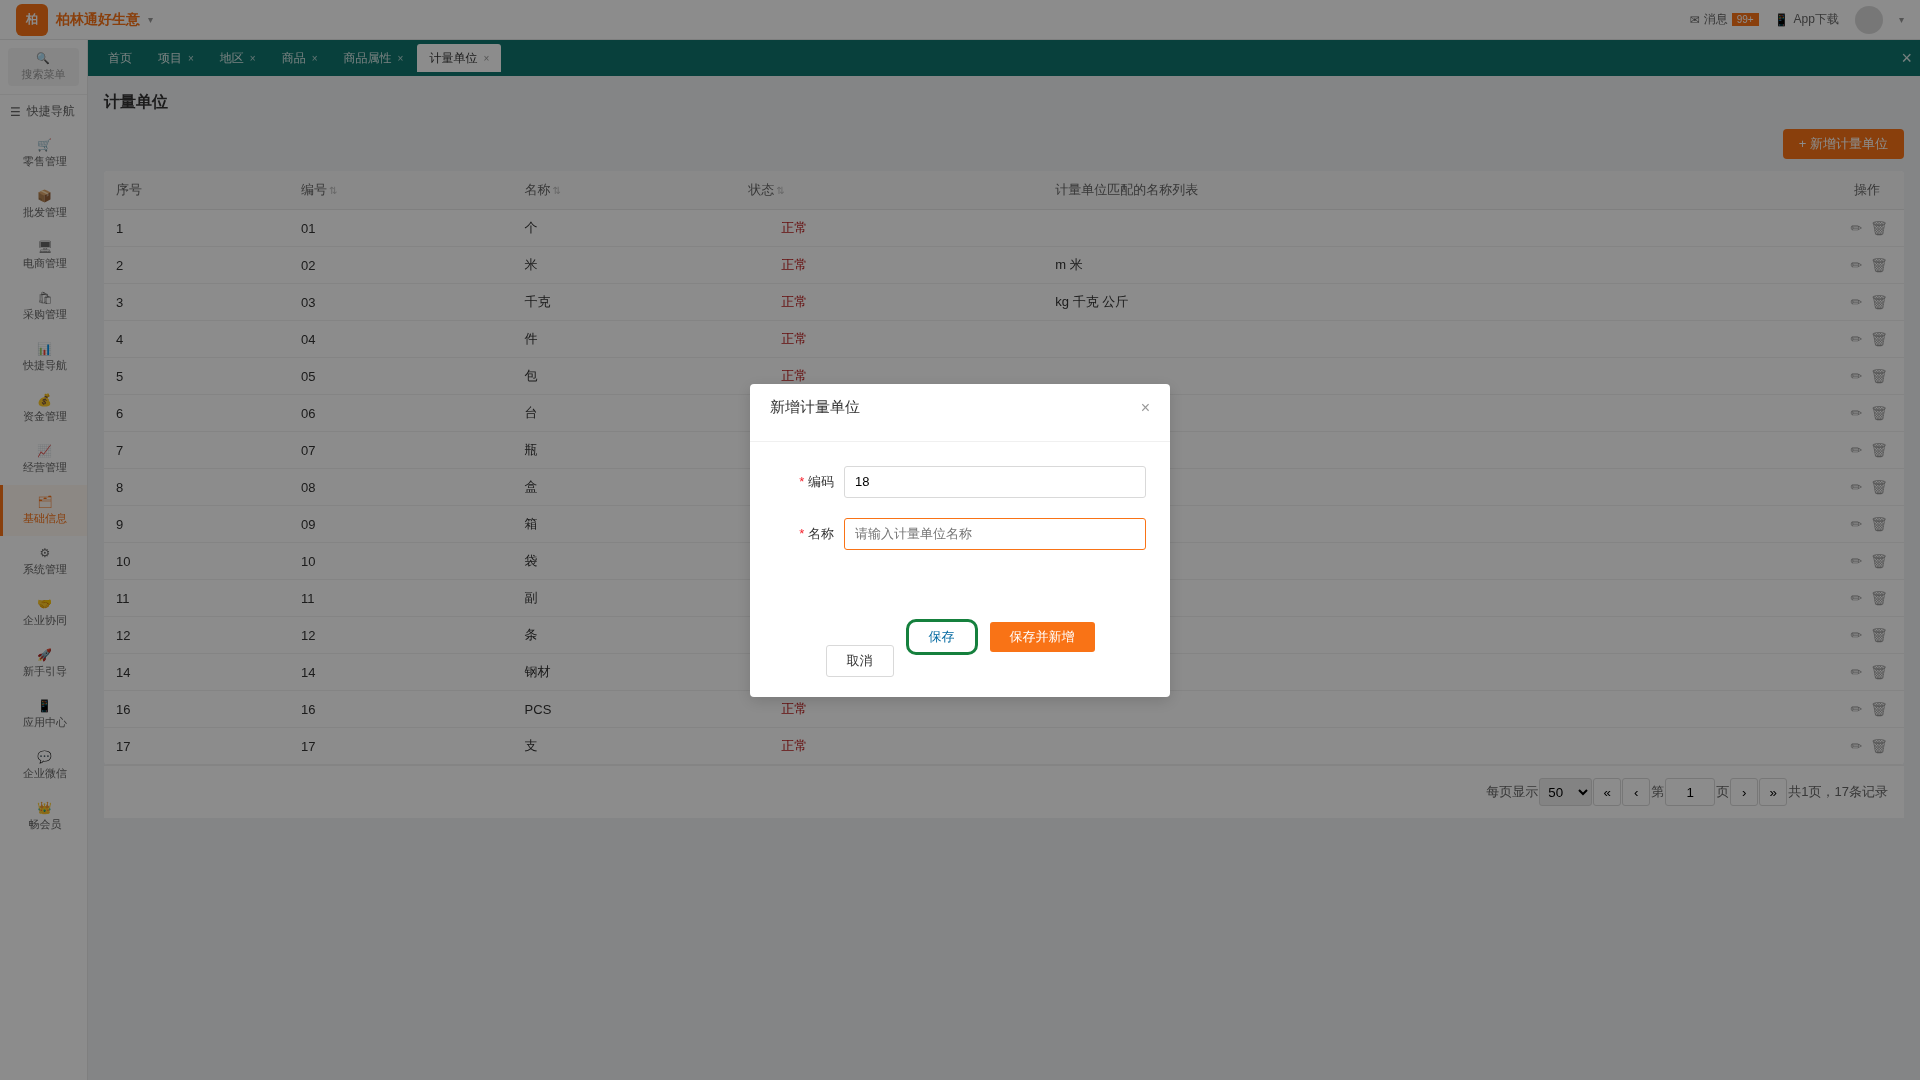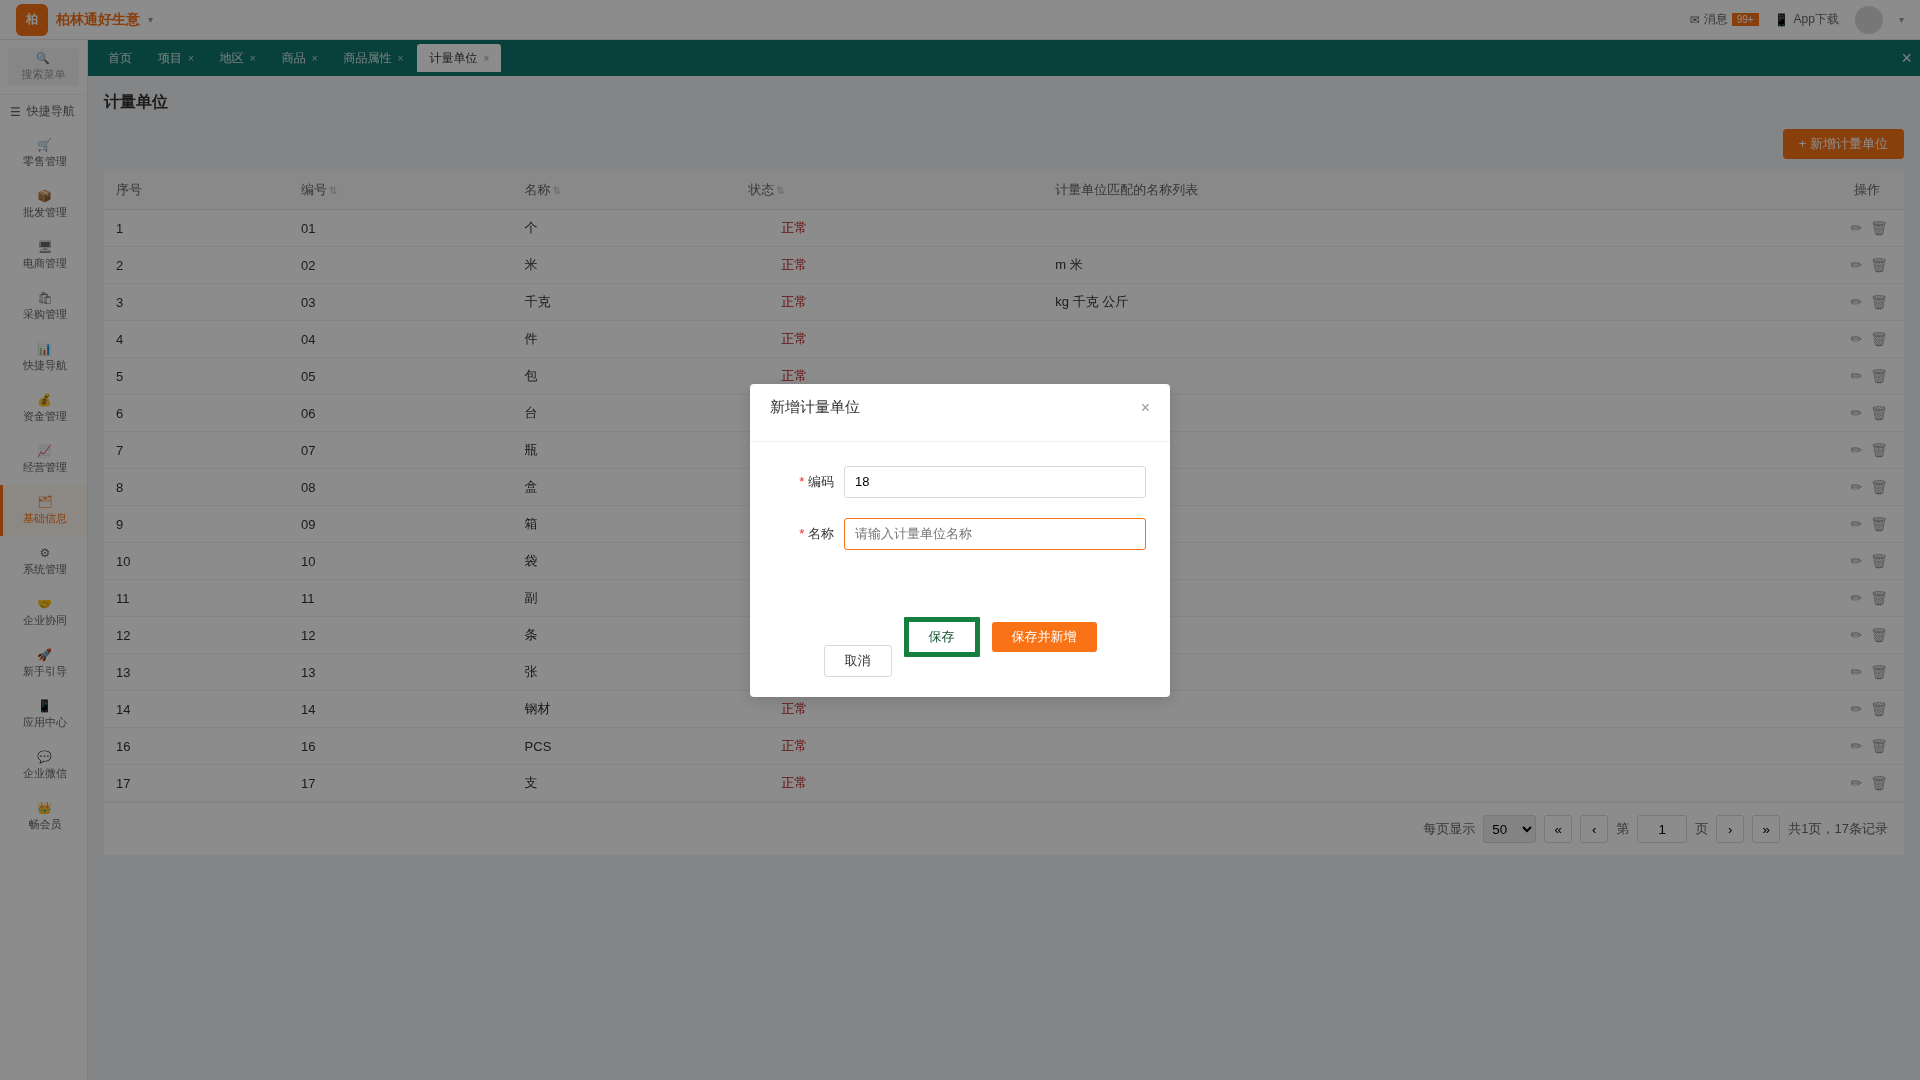--- a/index.html
+++ b/index.html
@@ -92,21 +92,21 @@
     .table-container { background: #fff; border-radius: 4px; overflow: hidden; }
     table { width: 100%; border-collapse: collapse; }
     th { background: #fafafa; border-bottom: 1px solid #e8e8e8; padding: 10px 12px; text-align: left; font-weight: 500; color: #666; font-size: 13px; white-space: nowrap; }
     td { padding: 9px 12px; border-bottom: 1px solid #f0f0f0; font-size: 13px; color: #333; }
     .status-normal { color: #b91c1c; margin-left: 33px; }
     .action-btns { display: flex; gap: 8px; }
     .action-btn { cursor: pointer; color: #999; font-size: 14px; }
     .sort-icon { color: #bbb; font-size: 10px; margin-left: 2px; }
 
     
-    .pagination { display: flex; align-items: center; justify-content: flex-end; padding: 12px 16px; background: #fff; border-top: 1px solid #f0f0f0; gap: 8px; font-size: 13px; color: #666; }
+    .pagination { display: flex; align-items: center; justify-content: flex-end; padding: 12px 16px; background: #fff; border-top: 1px solid #f0f0f0; gap: 1px; font-size: 13px; color: #666; }
     .page-btn { width: 28px; height: 28px; border: 1px solid #d9d9d9; border-radius: 3px; display: flex; align-items: center; justify-content: center; cursor: pointer; background: #fff; }
     .page-input { width: 50px; height: 28px; border: 1px solid #d9d9d9; border-radius: 3px; text-align: center; }
     .page-size-select { height: 28px; border: 1px solid #d9d9d9; border-radius: 3px; padding: 0 4px; }
 
     
     .modal-overlay {
       position: fixed; top: 0; left: 0; right: 0; bottom: 0;
       background: rgba(0,0,0,0.45);
       display: flex; align-items: center; justify-content: center;
       z-index: 1000;
@@ -130,21 +130,21 @@
     .form-label { width: 60px; text-align: right; margin-right: 10px; font-size: 13px; color: #333; }
     .form-label-required::before { content: "* "; color: #f5222d; }
     .form-input { flex: 1; height: 32px; border: 1px solid #d9d9d9; border-radius: 3px; padding: 0 10px; font-size: 13px; outline: none; }
     .form-input.name-input { border-color: #f97316; }
     .modal-footer {
       display: flex; align-items: center; justify-content: center;
       padding: 12px 20px 20px;
       gap: 12px;
     }
     .btn-cancel { padding: 6px 20px; border: 1px solid #d9d9d9; border-radius: 3px; background: #fff; cursor: pointer; font-size: 13px; color: #333; margin-top: 47px; }
-    .btn-save { padding: 6px 20px; border: 5px solid #15803d; border-radius: 1px; background: #fff; cursor: pointer; font-size: 13px; color: #14532d; }
+    .btn-save { padding: 6px 20px; border: 3px solid #15803d; border-radius: 10px; background: #fff; cursor: pointer; font-size: 13px; color: #0369a1; }
     .btn-save-new { padding: 6px 20px; border: none; border-radius: 3px; background: #f97316; cursor: pointer; font-size: 13px; color: #fff; }
   </style>
 </head>
 <body>
 
 <div class="top-header">
   <div class="logo-area">
     <div class="logo-icon">
       <span>柏</span>
     </div>
@@ -436,33 +436,20 @@
       <td><span class="status-normal">正常</span></td>
       <td></td>
       <td style="text-align:right;padding-right:16px;">
         <div class="action-btns" style="justify-content:flex-end;">
           <span class="action-btn">✏</span>
           <span class="action-btn">🗑</span>
         </div>
       </td>
     </tr>
               <tr>
-      <td>13</td>
-      <td>13</td>
-      <td>张</td>
-      <td><span class="status-normal">正常</span></td>
-      <td></td>
-      <td style="text-align:right;padding-right:16px;">
-        <div class="action-btns" style="justify-content:flex-end;">
-          <span class="action-btn">✏</span>
-          <span class="action-btn">🗑</span>
-        </div>
-      </td>
-    </tr>
-              <tr>
       <td>14</td>
       <td>14</td>
       <td>钢材</td>
       <td><span class="status-normal">正常</span></td>
       <td></td>
       <td style="text-align:right;padding-right:16px;">
         <div class="action-btns" style="justify-content:flex-end;">
           <span class="action-btn">✏</span>
           <span class="action-btn">🗑</span>
         </div>

